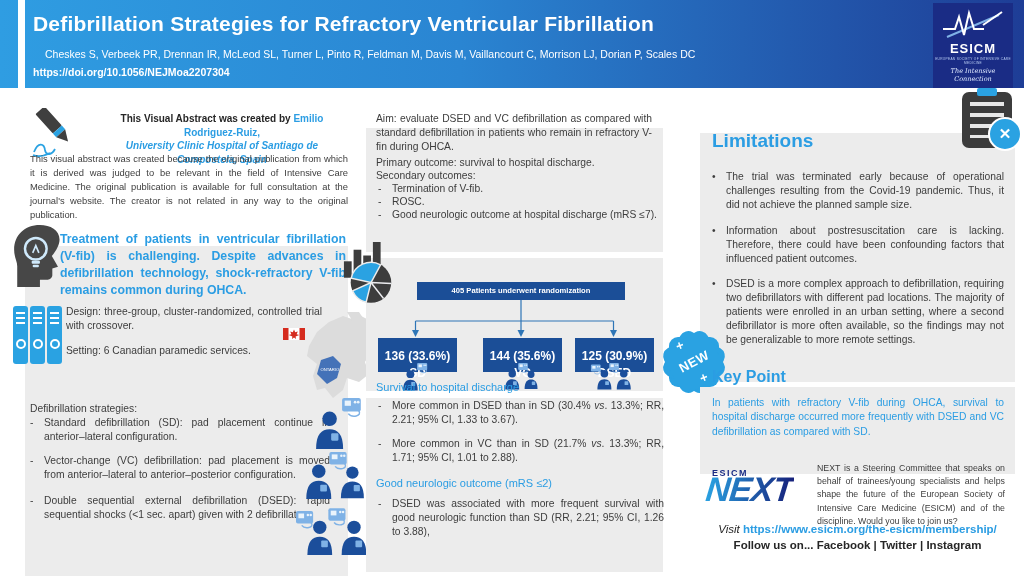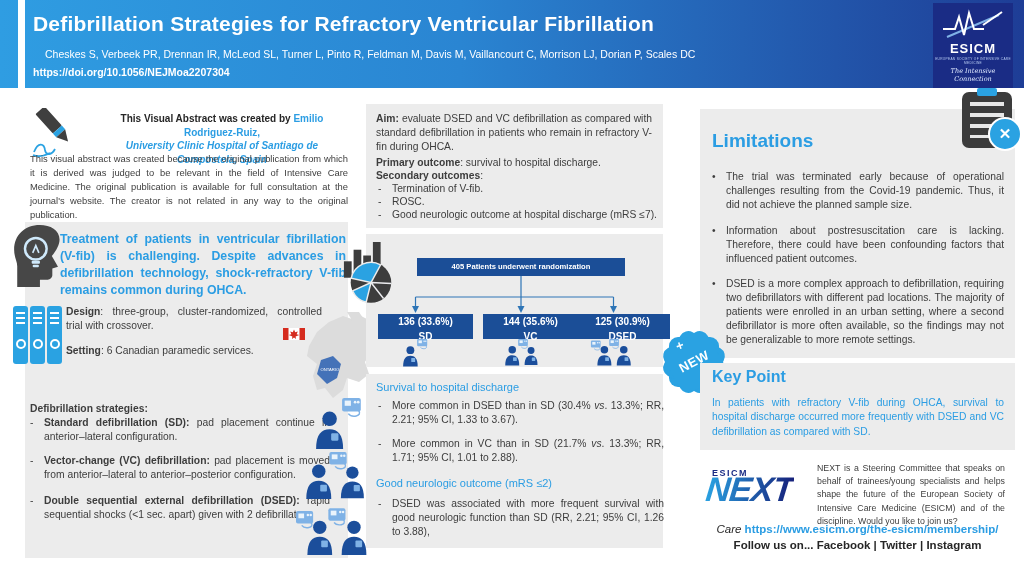--- a/index.html
+++ b/index.html
@@ -1,22 +1,22 @@
 <!DOCTYPE html>
 <html><head>
 <meta charset="utf-8">
 <style>
   html,body{margin:0;padding:0;background:#fff;}
   #page{position:relative;width:1024px;height:576px;background:#ffffff;overflow:hidden;
         font-family:"Liberation Sans",sans-serif;color:#3f3f3f;}
   .abs{position:absolute;}
   .justify{text-align:justify;}
-  .panel{position:absolute;background:#ececec;}
+  .panel{position:absolute;background:#ececec;margin-top:24px;}
   .blue{color:#2b9de3;}
-  .bold{font-weight:bold;}
+  .bold{font-weight:normal;}
   .it{font-style:italic;}
 
   
   #header{position:absolute;left:0;top:0;width:1024px;height:88px;
           background:linear-gradient(90deg,#2f9de2 0%,#2a85d2 45%,#1e3d96 100%);}
   #header-stripe{position:absolute;left:18px;top:0;width:7px;height:88px;background:#ffffff;}
   #title{position:absolute;left:33px;top:12px;font-size:21px;font-weight:bold;color:#fff;letter-spacing:.2px;}
   #authors{position:absolute;left:33px;top:48px;font-size:10.5px;font-weight:normal;color:#fff;margin-left:12px;}
   #doi{position:absolute;left:33px;top:66px;font-size:10.5px;font-weight:bold;color:#fff;text-decoration:none;}
 
@@ -45,21 +45,21 @@
   #intro-text{left:60px;top:231px;width:286px;font-size:12.3px;font-weight:bold;
               color:#2b9de3;line-height:1.38;}
   .body-t{font-size:10.3px;line-height:1.35;color:#3d3d3d;}
   .row{position:absolute;padding-left:14px;}
   .row .mk{position:absolute;left:0;top:0;}
   .h-blue{font-size:11px;font-weight:normal;color:#2b9de3;}
 
   
   .flowbox{position:absolute;background:#1b4e97;color:#fff;text-align:center;font-weight:bold;}
   #rootbox{left:51px;top:24px;width:208px;height:18px;font-size:7.6px;line-height:18px;}
-  .armbox{top:80px;width:95px;height:24px;font-size:10px;line-height:1.45;padding-top:1px;}
+  .armbox{top:80px;width:79px;height:24px;font-size:12px;line-height:1.45;padding-top:10px;}
 
   
   #lim-heading{left:712px;top:130px;font-size:19px;font-weight:bold;color:#2b9de3;}
   #kp-heading{left:712px;top:368px;font-size:16px;font-weight:bold;color:#2b9de3;}
   #kp-text{left:712px;top:396px;width:292px;font-size:10.3px;line-height:1.4;color:#2b9de3;}
 
   
   #clipboard{left:962px;top:92px;width:50px;height:56px;background:#3c3c3c;border-radius:7px;}
   #clipboard:before{content:"";position:absolute;left:15px;top:-4px;width:20px;height:8px;
                     background:#2aa2e2;border-radius:2px;}
@@ -343,20 +343,20 @@
   </div>
 
   <div id="kp-panel" class="panel"></div>
   <div id="kp-heading" class="abs">Key Point</div>
   <div id="kp-text" class="abs justify">In patients with refractory V-fib during OHCA, survival to hospital discharge occurred more frequently with DSED and VC defibrillation as compared with SD.</div>
 
   <div id="next-logo-top">ESICM</div>
   <div id="next-logo-main">NEXT</div>
   <div id="next-desc" class="abs justify">NEXT is a Steering Committee that speaks on behalf of trainees/young specialists and helps shape the future of the European Society of Intensive Care Medicine (ESICM) and of the discipline. Would you like to join us?</div>
   <div id="visit-line" class="abs">
-    <span class="it">Care</span>
+    <span class="it">Visit</span>
     <a href="#">https://www.esicm.org/the-esicm/membership/</a>
   </div>
   <div id="follow-line" class="abs">
     <span>Follow us on... </span><span>Facebook</span><span> | </span><span>Twitter</span><span> | </span><span>Instagram</span>
   </div>
 
 </div>
 
 </body></html>

